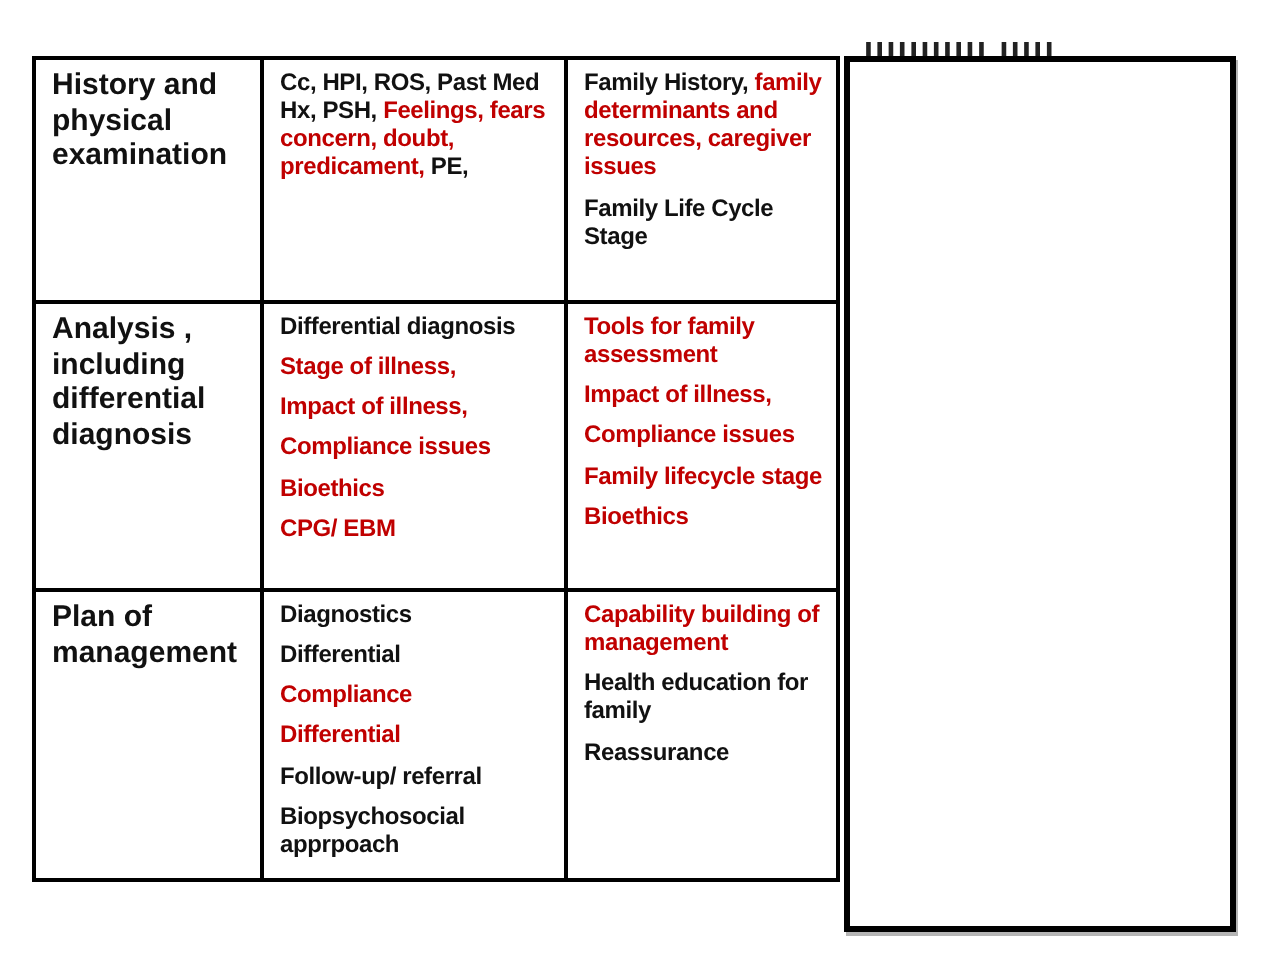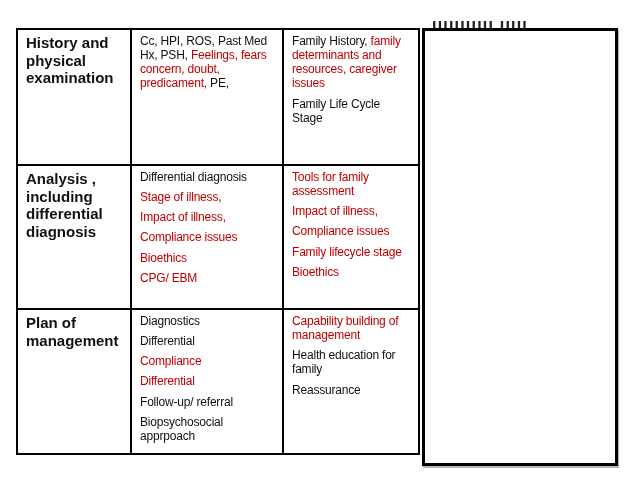--- a/index.html
+++ b/index.html
@@ -22,34 +22,34 @@
     position:absolute;left:16px;top:28px;
     width:402px;table-layout:fixed;border-collapse:collapse;
   }
   table.grid td{
     border:2px solid var(--border);
     vertical-align:top;
     padding:4px 6px 4px 8px;
     overflow:hidden;
   }
   tr.tr-head{height:60px;}
-  tr.tr-r1{height:136px;}
+  tr.tr-r1{height:122px;}
   tr.tr-r2{height:144px;}
   tr.tr-r3{height:110px;}
 
   .colhead{
     font-weight:bold;font-size:15px;line-height:1.25;color:var(--ink);
     white-space:pre-line;padding-top:6px;
   }
   .rowlabel{
     font-weight:bold;font-size:15px;line-height:1.18;color:var(--ink);
     padding-top:6px;
   }
   .cell{
-    font-weight:normal;font-size:12px;line-height:1.18;
+    font-weight:bold;font-size:12px;line-height:1.18;
     letter-spacing:-0.2px;color:var(--ink);
   }
   .cell p{margin:0 0 6px 0;}
   .seg-red{color:var(--red);text-align:right;}
   .seg-black{color:var(--ink);}
 
   
   .cover-box{
     position:absolute;left:422px;top:28px;width:190px;height:432px;
     background:#ffffff;border:3px solid #000000;

